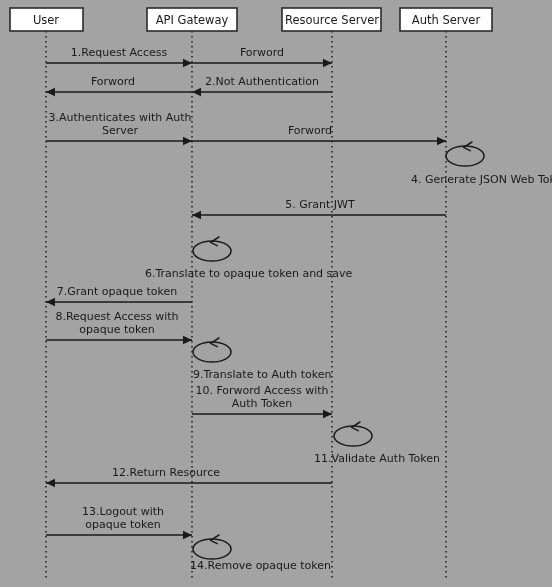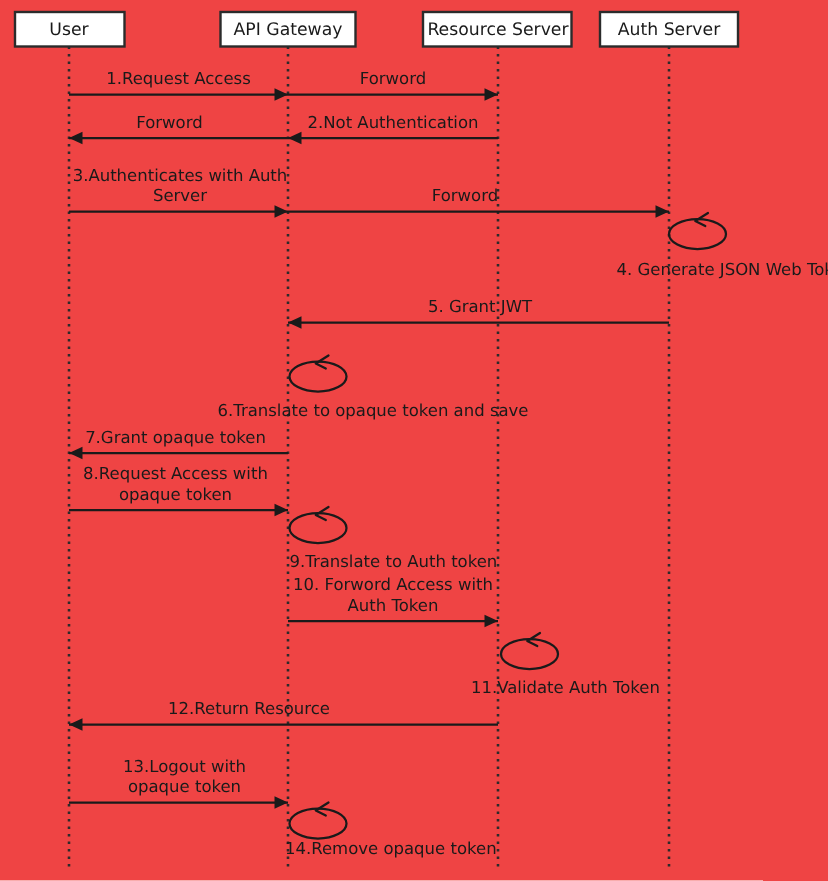--- a/index.html
+++ b/index.html
@@ -7,21 +7,21 @@
     padding: 0;
     background: #ffffff;
   }
   body {
     font-family: "DejaVu Sans", "Liberation Sans", sans-serif;
   }
   #diagram-root {
     position: relative;
     width: 552px;
     height: 587px;
-    background: #ef4444;
+    background: #a3a3a3;
     overflow: hidden;
   }
   #diagram-svg {
     position: absolute;
     left: 0;
     top: 0;
     width: 552px;
     height: 587px;
     display: block;
   }

